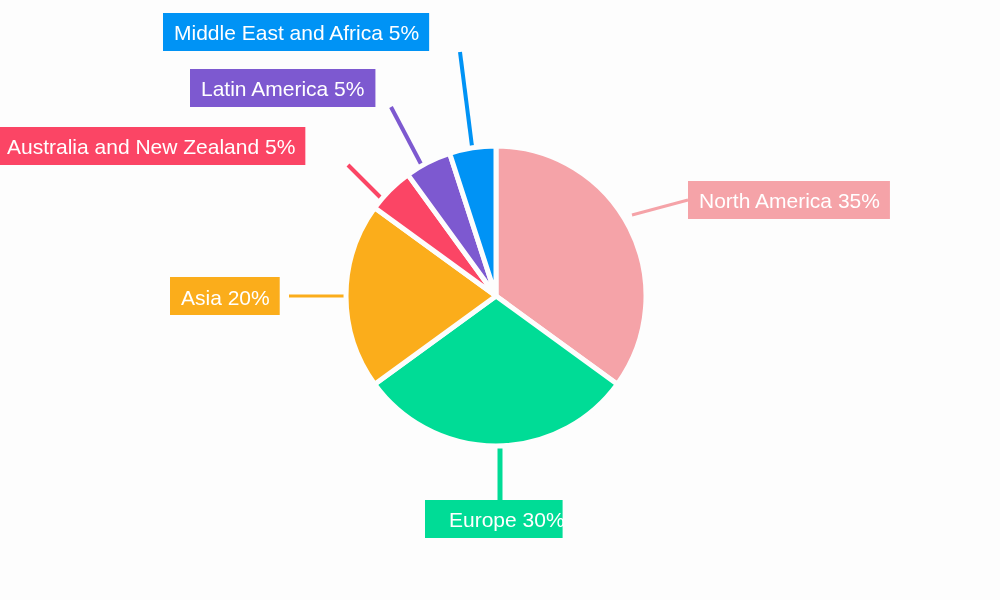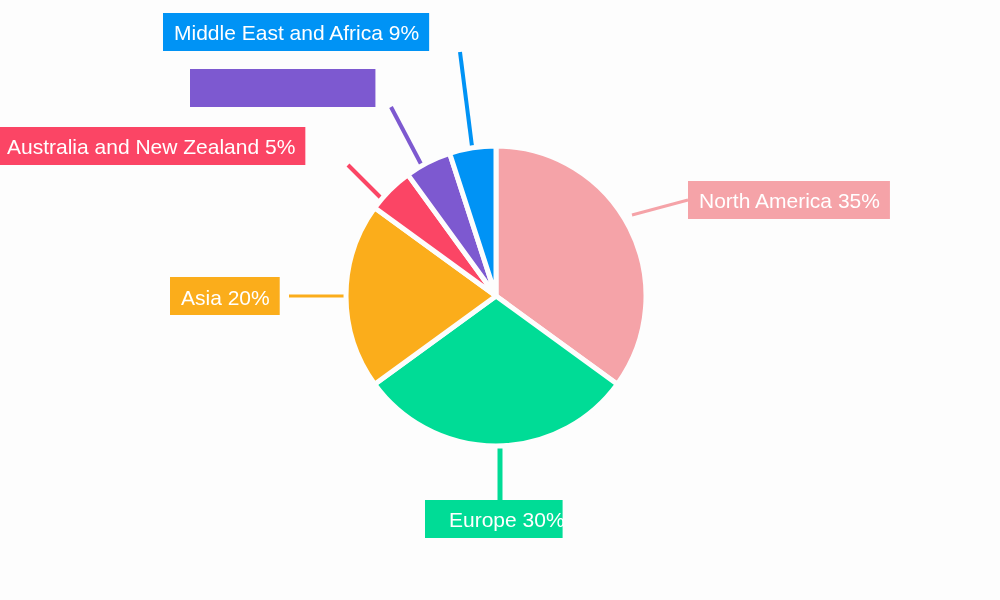--- a/index.html
+++ b/index.html
@@ -103,16 +103,17 @@
   </svg>
 
   <div class="label-box lbl-north-america">North America 35%</div>
 
   <div class="label-box lbl-europe">Europe 30%</div>
 
   <div class="label-box lbl-asia">Asia 20%</div>
 
   <div class="label-box lbl-australia">Australia and New Zealand 5%</div>
 
+  <div class="label-box lbl-latin-america">Latin America 5%</div>
 
-  <div class="label-box lbl-middle-east">Middle East and Africa 9%</div>
+  <div class="label-box lbl-middle-east">Middle East and Africa 5%</div>
 
 </div>
 
 </body></html>

